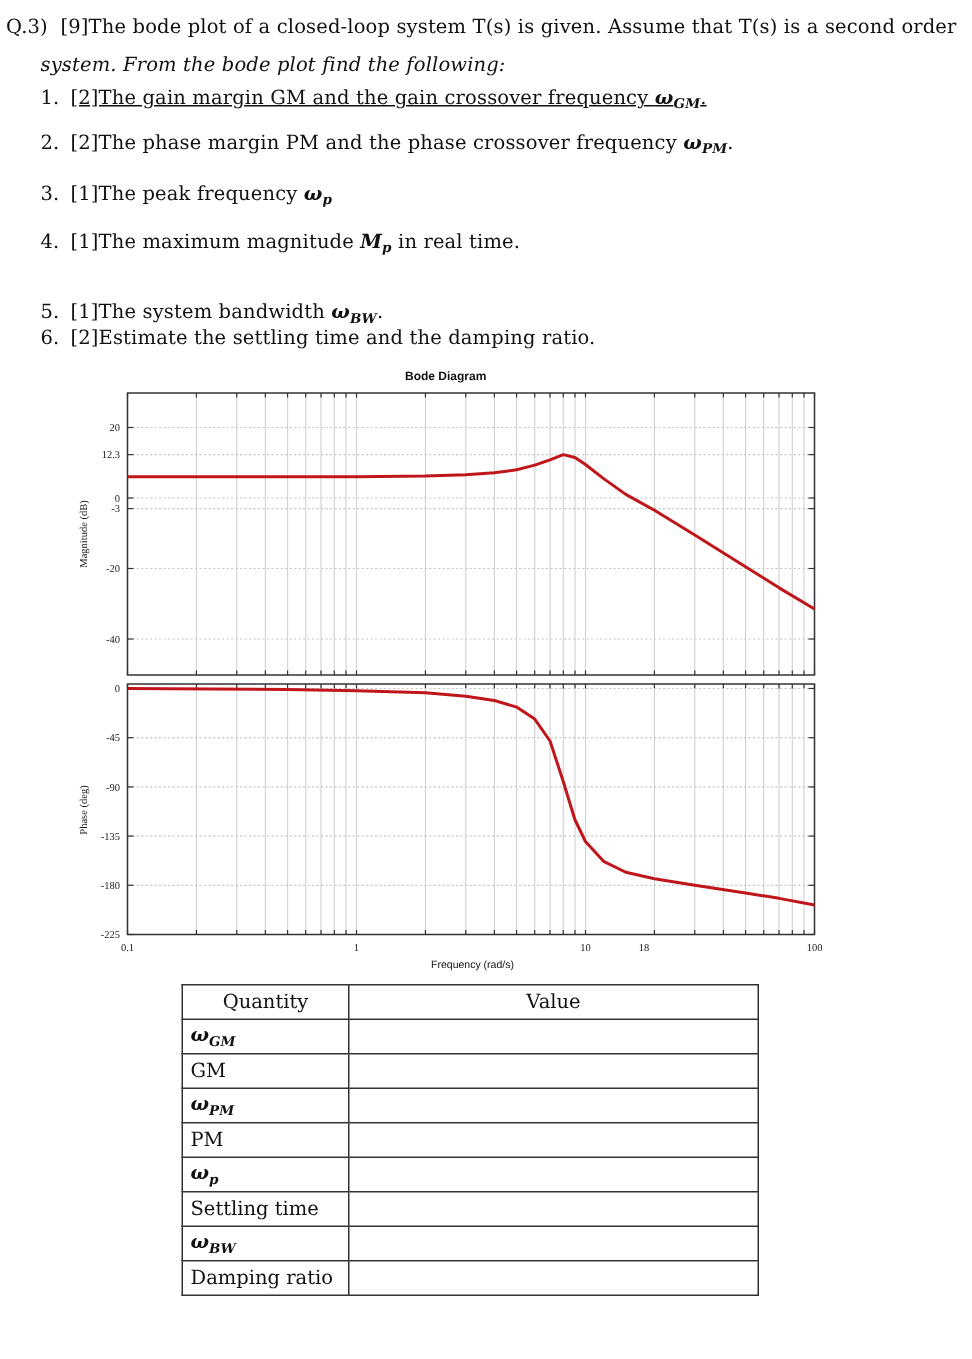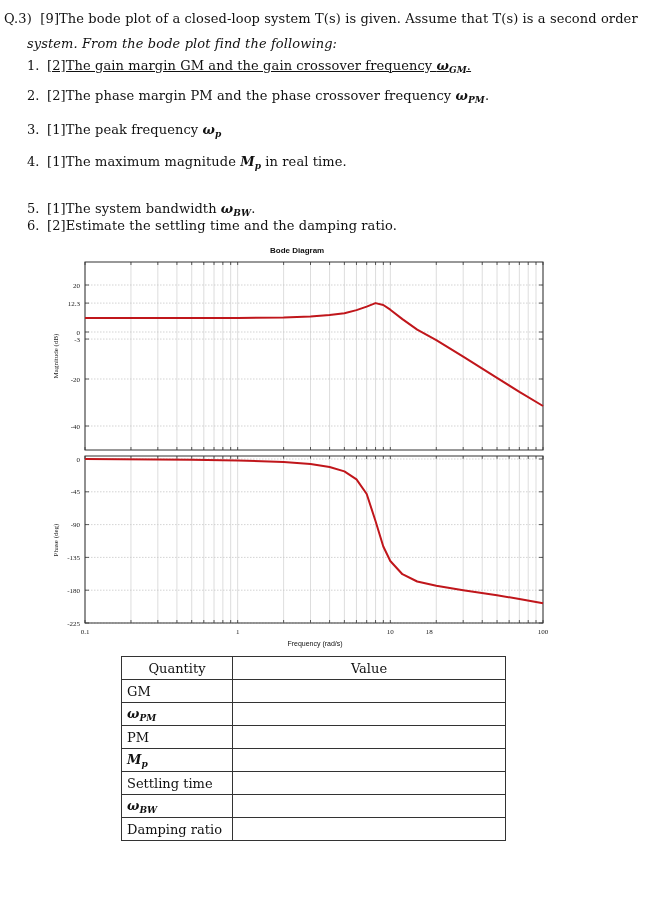--- a/index.html
+++ b/index.html
@@ -282,33 +282,37 @@
 
 <table class="qt">
   <thead>
     <tr>
       <th class="c1">Quantity</th>
       <th class="c2">Value</th>
     </tr>
   </thead>
   <tbody id="tbody">
       <tr>
+        <td class="c1"><span class="omega">ω</span><span class="sub">GM</span></td>
+        <td class="c2"></td>
+      </tr>
+      <tr>
         <td class="c1"><span>GM</span></td>
         <td class="c2"></td>
       </tr>
       <tr>
         <td class="c1"><span class="omega">ω</span><span class="sub">PM</span></td>
         <td class="c2"></td>
       </tr>
       <tr>
         <td class="c1"><span>PM</span></td>
         <td class="c2"></td>
       </tr>
       <tr>
-        <td class="c1"><span class="omega">M</span><span class="sub">p</span></td>
+        <td class="c1"><span class="omega">ω</span><span class="sub">p</span></td>
         <td class="c2"></td>
       </tr>
       <tr>
         <td class="c1"><span>Settling time</span></td>
         <td class="c2"></td>
       </tr>
       <tr>
         <td class="c1"><span class="omega">ω</span><span class="sub">BW</span></td>
         <td class="c2"></td>
       </tr>

